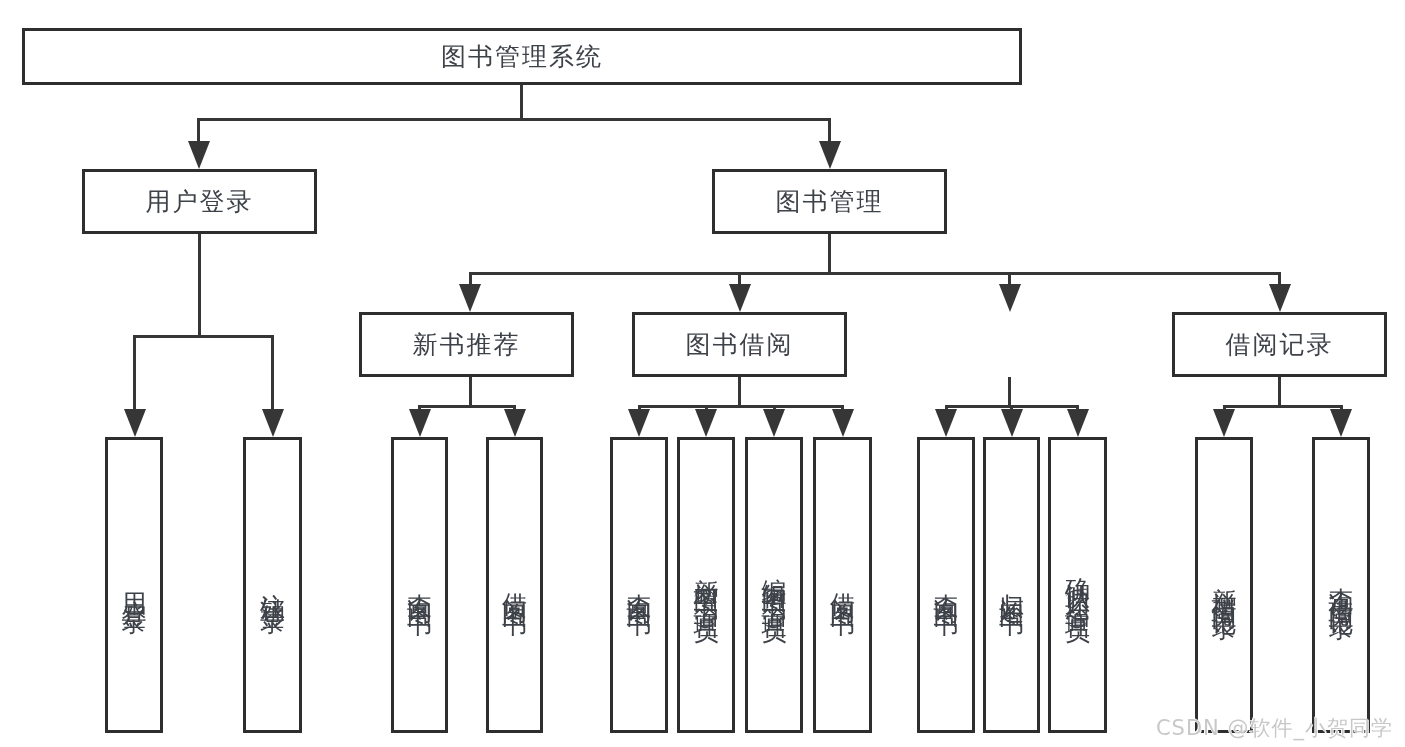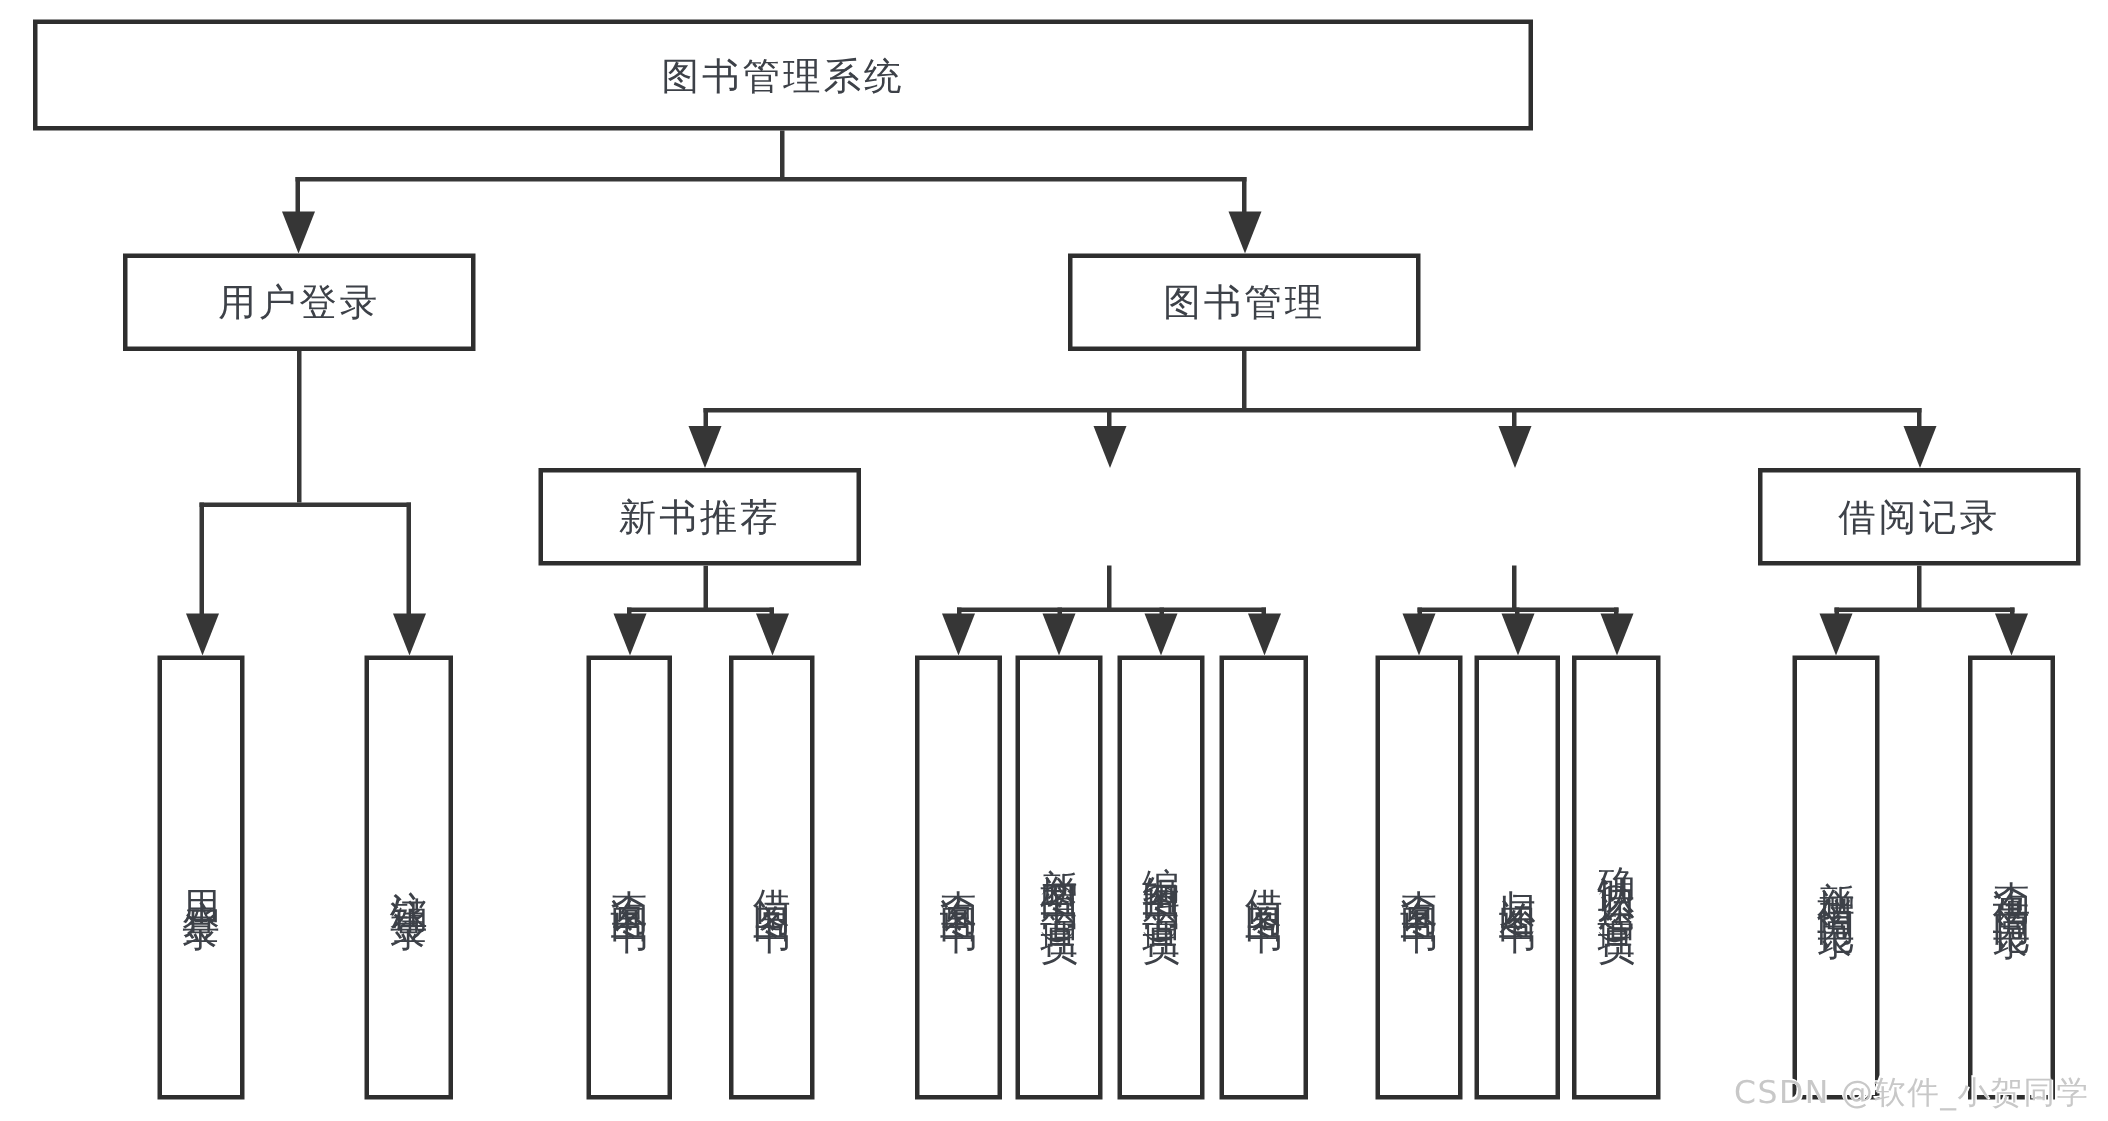--- a/index.html
+++ b/index.html
@@ -92,33 +92,36 @@
   <div class="vl" style="left:1076px;top:405px;height:8px"></div>
   <div class="arr" style="left:1067px;top:409px"></div>
 
   <div class="vl" style="left:1278px;top:377px;height:29px"></div>
   <div class="hl" style="left:1223px;top:405px;width:120px"></div>
   <div class="vl" style="left:1223px;top:405px;height:8px"></div>
   <div class="arr" style="left:1213px;top:409px"></div>
   <div class="vl" style="left:1340px;top:405px;height:8px"></div>
   <div class="arr" style="left:1330px;top:409px"></div>
 
-  <div class="node" style="left:22px;top:13px;width:1000px;height:74px">
+  <div class="node" style="left:22px;top:28px;width:1000px;height:57px">
     <span>图书管理系统</span>
   </div>
 
   <div class="node" style="left:82px;top:169px;width:235px;height:65px">
     <span>用户登录</span>
   </div>
   <div class="node" style="left:712px;top:169px;width:235px;height:65px">
     <span>图书管理</span>
   </div>
 
   <div class="node" style="left:359px;top:312px;width:215px;height:65px">
     <span>新书推荐</span>
+  </div>
+  <div class="node" style="left:632px;top:312px;width:215px;height:65px">
+    <span>图书借阅</span>
   </div>
   <div class="node" style="left:1172px;top:312px;width:215px;height:65px">
     <span>借阅记录</span>
   </div>
 
   <div class="leaf" style="left:105px;width:58px">
     <span>用户登录</span>
   </div>
   <div class="leaf" style="left:243px;width:59px">
     <span>注销登录</span>

